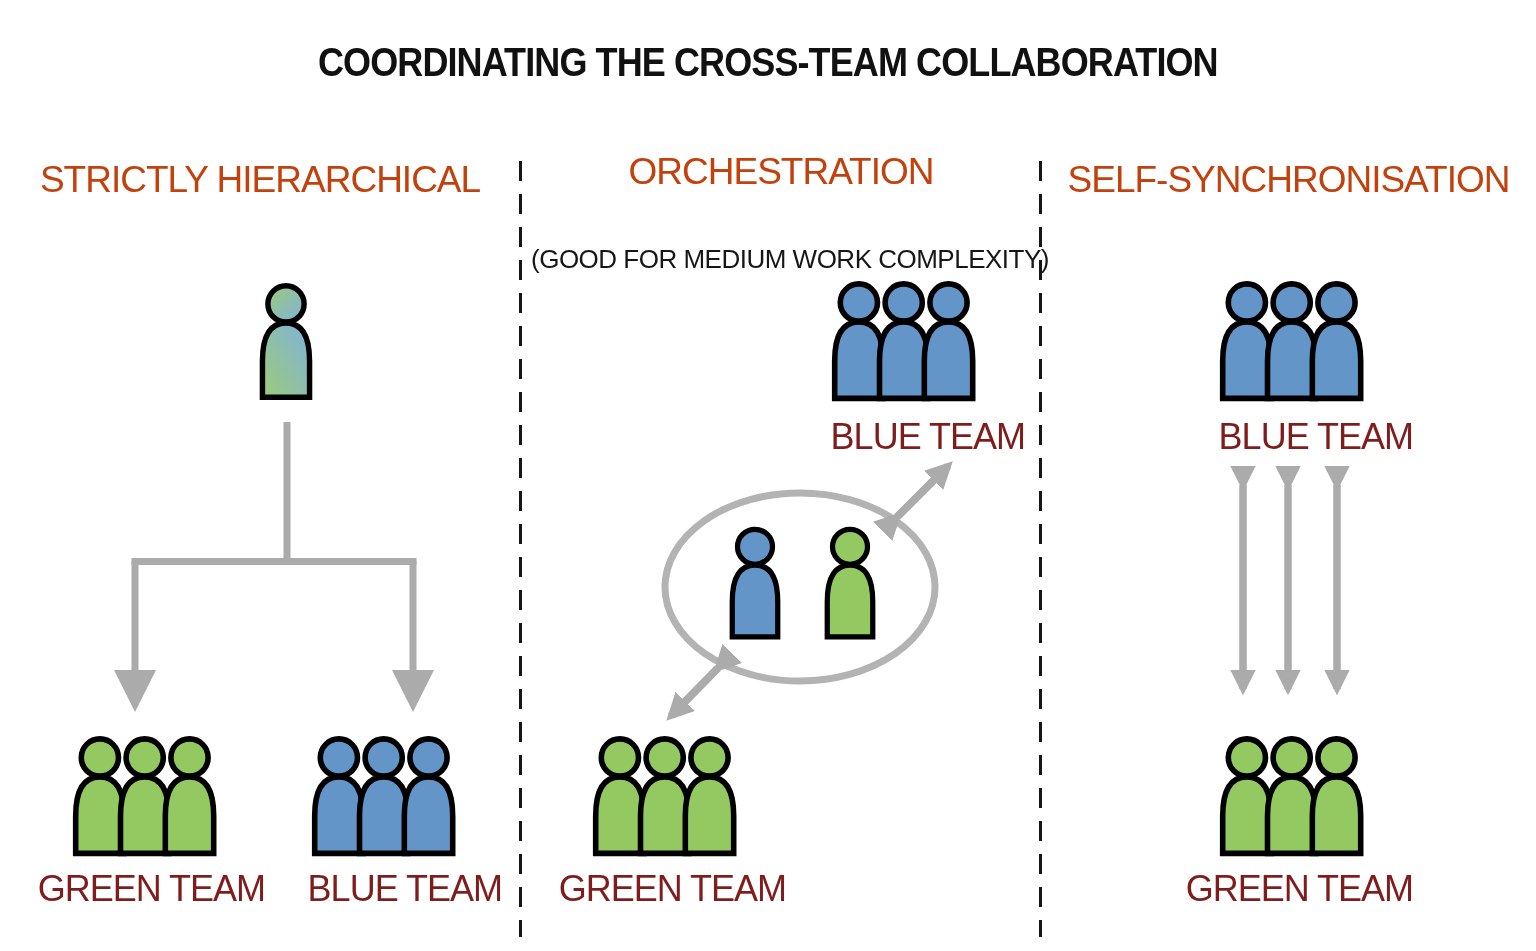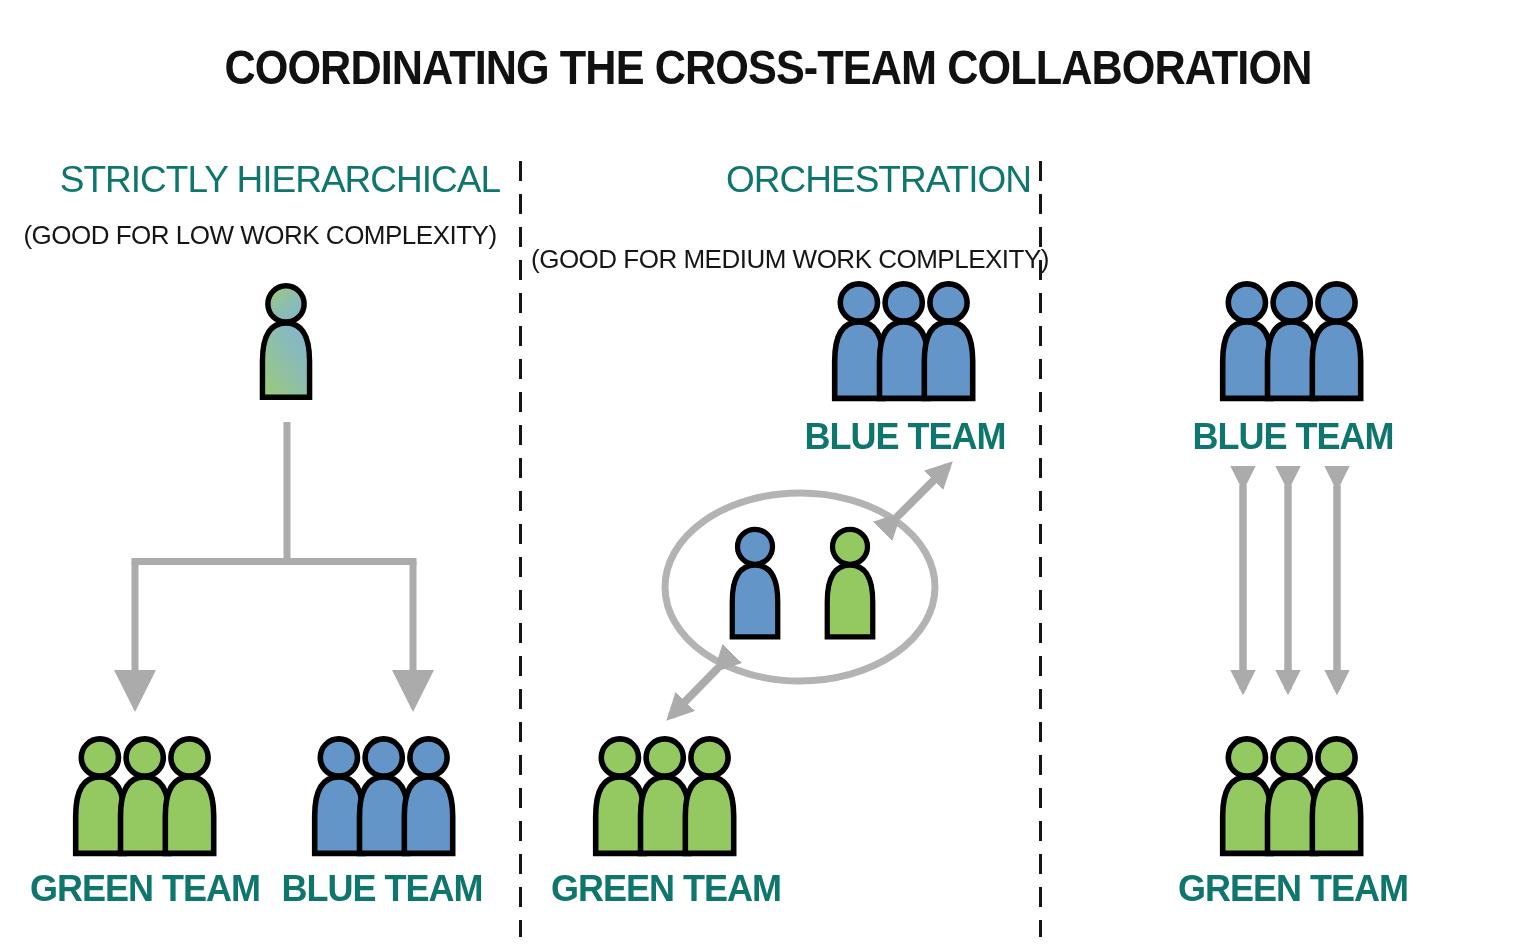--- a/index.html
+++ b/index.html
@@ -3,34 +3,34 @@
 <meta charset="utf-8">
 <style>
   html,body{margin:0;padding:0;background:#ffffff;}
   #canvas{
     position:relative;width:1536px;height:951px;background:#ffffff;overflow:hidden;
     font-family:"Liberation Sans", sans-serif;color:#111;
   }
   .abs{position:absolute;}
   .main-title{
     top:40px;left:0;width:1536px;text-align:center;
-    font-size:48px;font-weight:bold;letter-spacing:-1px;white-space:nowrap;
+    font-size:40px;font-weight:bold;letter-spacing:-1px;white-space:nowrap;
   }
   .main-title span{display:inline-block;transform:scaleX(0.9);transform-origin:center;}
   .panel-title{
-    font-size:37px;font-weight:400;letter-spacing:-1px;text-align:right;
-    white-space:nowrap;line-height:1.1;color:#0f766e;
+    font-size:37px;font-weight:400;letter-spacing:-1px;text-align:center;
+    white-space:nowrap;line-height:1.1;color:#c2410c;
   }
   .panel-sub{
     font-size:26px;font-weight:400;letter-spacing:-0.5px;text-align:center;
     white-space:nowrap;line-height:1.1;color:#161616;
   }
   .team-label{
-    font-size:36px;font-weight:700;letter-spacing:-1px;text-align:center;
-    white-space:nowrap;line-height:1;color:#0f766e;
+    font-size:36px;font-weight:400;letter-spacing:-1px;text-align:right;
+    white-space:nowrap;line-height:1;color:#7f1d1d;
   }
   .divider{
     width:3px;height:776px;top:161px;
     background:repeating-linear-gradient(to bottom,#161616 0px,#161616 20px,transparent 20px,transparent 33px);
   }
   svg{display:block;overflow:visible;}
 </style>
 </head>
 <body>
 
@@ -55,21 +55,20 @@
       </linearGradient>
     </defs>
   </svg>
 
   <div class="abs main-title"><span>COORDINATING THE CROSS-TEAM COLLABORATION</span></div>
 
   <div class="abs divider" style="left:519px;"></div>
   <div class="abs divider" style="left:1039px;"></div>
 
   <div class="abs panel-title" style="left:20px;top:160px;width:480px;">STRICTLY HIERARCHICAL</div>
-  <div class="abs panel-sub" style="left:20px;top:221px;width:480px;">(GOOD FOR LOW WORK COMPLEXITY)</div>
 
   <svg class="abs" style="left:257px;top:279px;" width="58" height="126" viewBox="-2 -2 64 134">
     <g stroke="#000" stroke-width="6">
       <path d="M4,126 L4,86 Q4,44 30,44 Q56,44 56,86 L56,126 Z" fill="url(#leaderBodyGrad)"></path>
       <circle cx="30" cy="23" r="20" fill="url(#leaderHeadGrad)"></circle>
     </g>
   </svg>
 
   <svg class="abs" style="left:110px;top:420px;" width="330" height="298" viewBox="0 0 330 298">
     <g fill="none" stroke-width="7" stroke="#ababab">
@@ -96,21 +95,21 @@
     <g stroke="#000" stroke-width="6" fill="#6495c8">
       <use href="#person-shape" transform="translate(1,1) scale(0.955)"></use>
       <use href="#person-shape" transform="translate(47,1) scale(0.955)"></use>
       <use href="#person-shape" transform="translate(93,1) scale(0.955)"></use>
     </g>
   </svg>
 
   <div class="abs team-label" style="left:25px;top:871px;width:240px;">GREEN TEAM</div>
   <div class="abs team-label" style="left:262px;top:871px;width:240px;">BLUE TEAM</div>
 
-  <div class="abs panel-title" style="left:531px;top:160px;width:500px;">ORCHESTRATION</div>
+  <div class="abs panel-title" style="left:531px;top:152px;width:500px;">ORCHESTRATION</div>
   <div class="abs panel-sub" style="left:531px;top:221px;width:500px;margin-top:24px;">(GOOD FOR MEDIUM WORK COMPLEXITY)</div>
 
   <svg class="abs" style="left:830px;top:280px;" width="151" height="124" viewBox="0 0 155 127">
     <g stroke="#000" stroke-width="6" fill="#6495c8">
       <use href="#person-shape" transform="translate(1,1) scale(0.955)"></use>
       <use href="#person-shape" transform="translate(47,1) scale(0.955)"></use>
       <use href="#person-shape" transform="translate(93,1) scale(0.955)"></use>
     </g>
   </svg>
   <div class="abs team-label" style="left:785px;top:419px;width:240px;">BLUE TEAM</div>
@@ -141,20 +140,21 @@
 
   <svg class="abs" style="left:591px;top:735px;" width="151" height="124" viewBox="0 0 155 127">
     <g stroke="#000" stroke-width="6" fill="#94c962">
       <use href="#person-shape" transform="translate(1,1) scale(0.955)"></use>
       <use href="#person-shape" transform="translate(47,1) scale(0.955)"></use>
       <use href="#person-shape" transform="translate(93,1) scale(0.955)"></use>
     </g>
   </svg>
   <div class="abs team-label" style="left:546px;top:871px;width:240px;">GREEN TEAM</div>
 
+  <div class="abs panel-title" style="left:1051px;top:160px;width:475px;">SELF-SYNCHRONISATION</div>
 
   <svg class="abs" style="left:1218px;top:280px;" width="151" height="124" viewBox="0 0 155 127">
     <g stroke="#000" stroke-width="6" fill="#6495c8">
       <use href="#person-shape" transform="translate(1,1) scale(0.955)"></use>
       <use href="#person-shape" transform="translate(47,1) scale(0.955)"></use>
       <use href="#person-shape" transform="translate(93,1) scale(0.955)"></use>
     </g>
   </svg>
   <div class="abs team-label" style="left:1173px;top:419px;width:240px;">BLUE TEAM</div>
 

